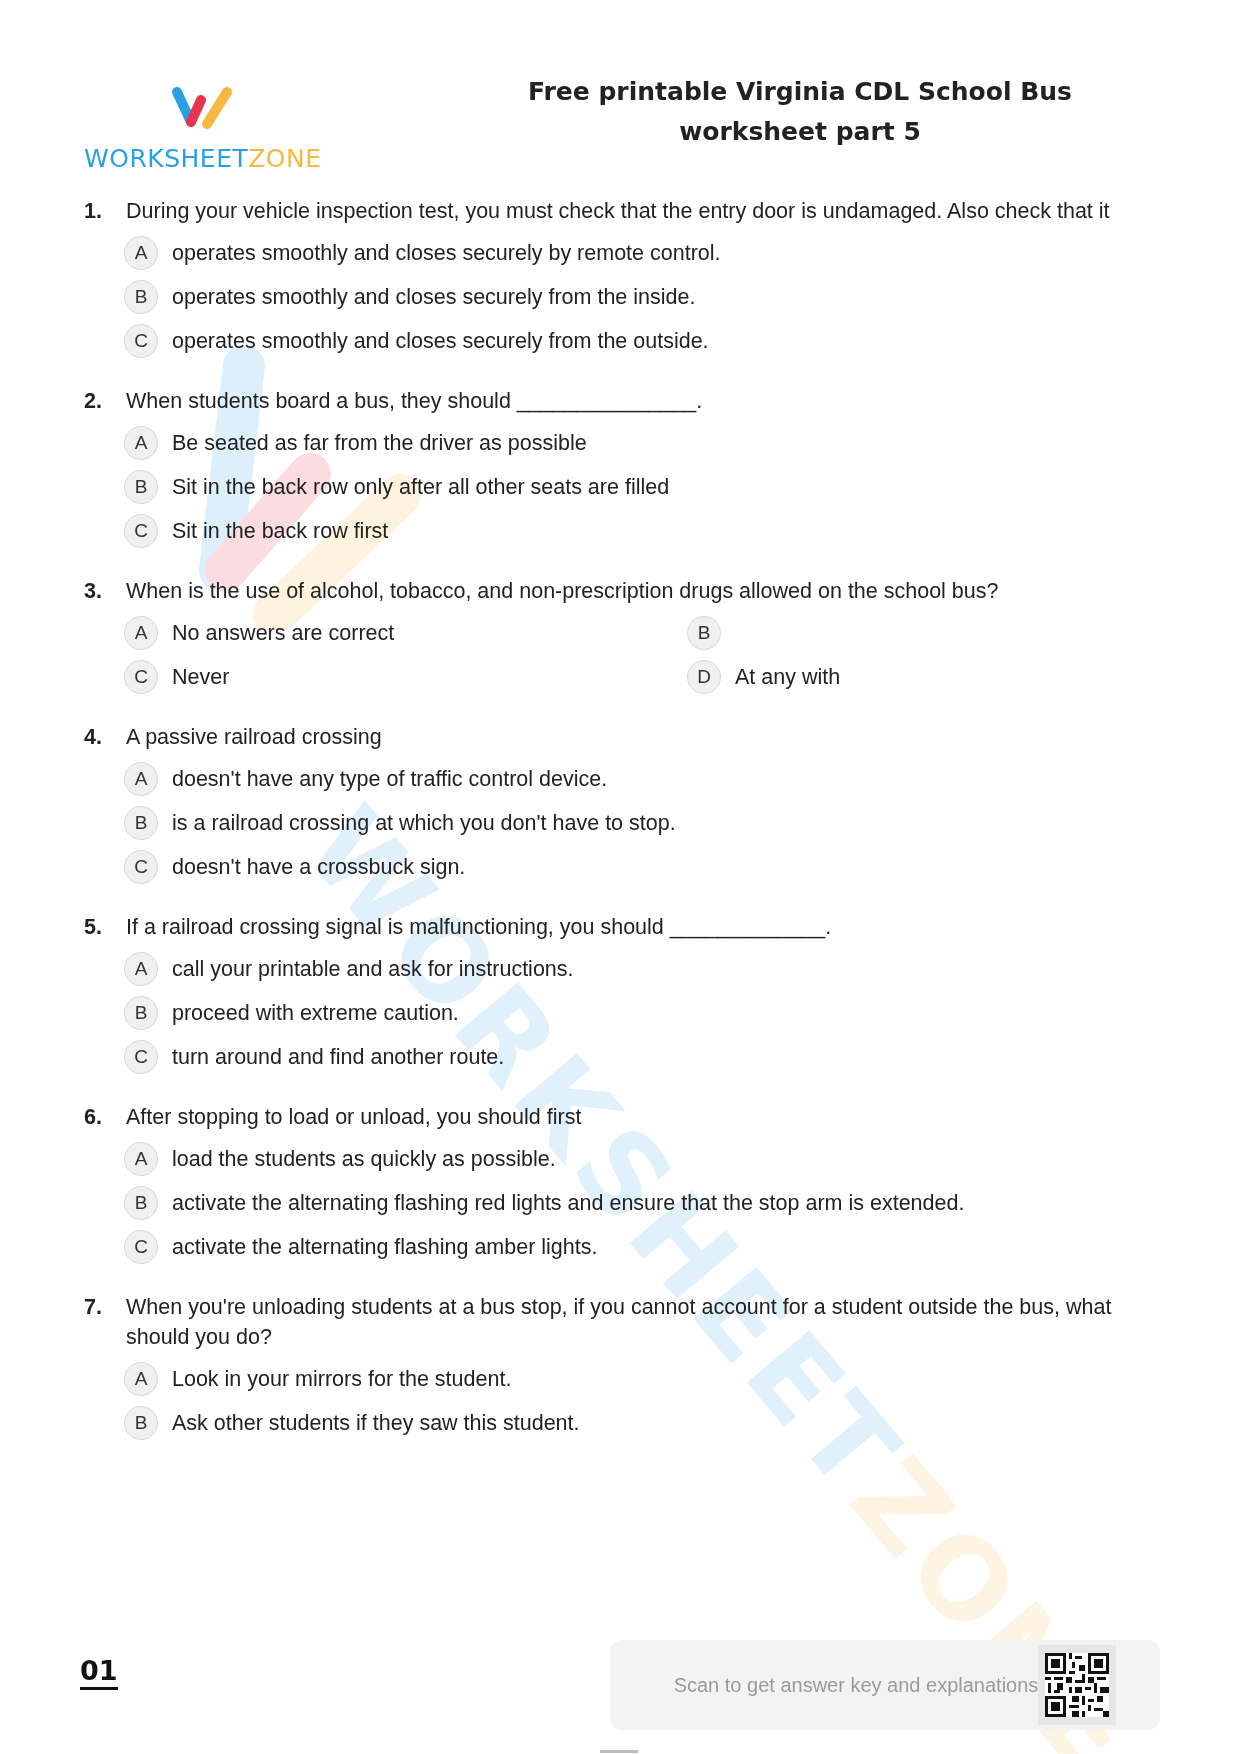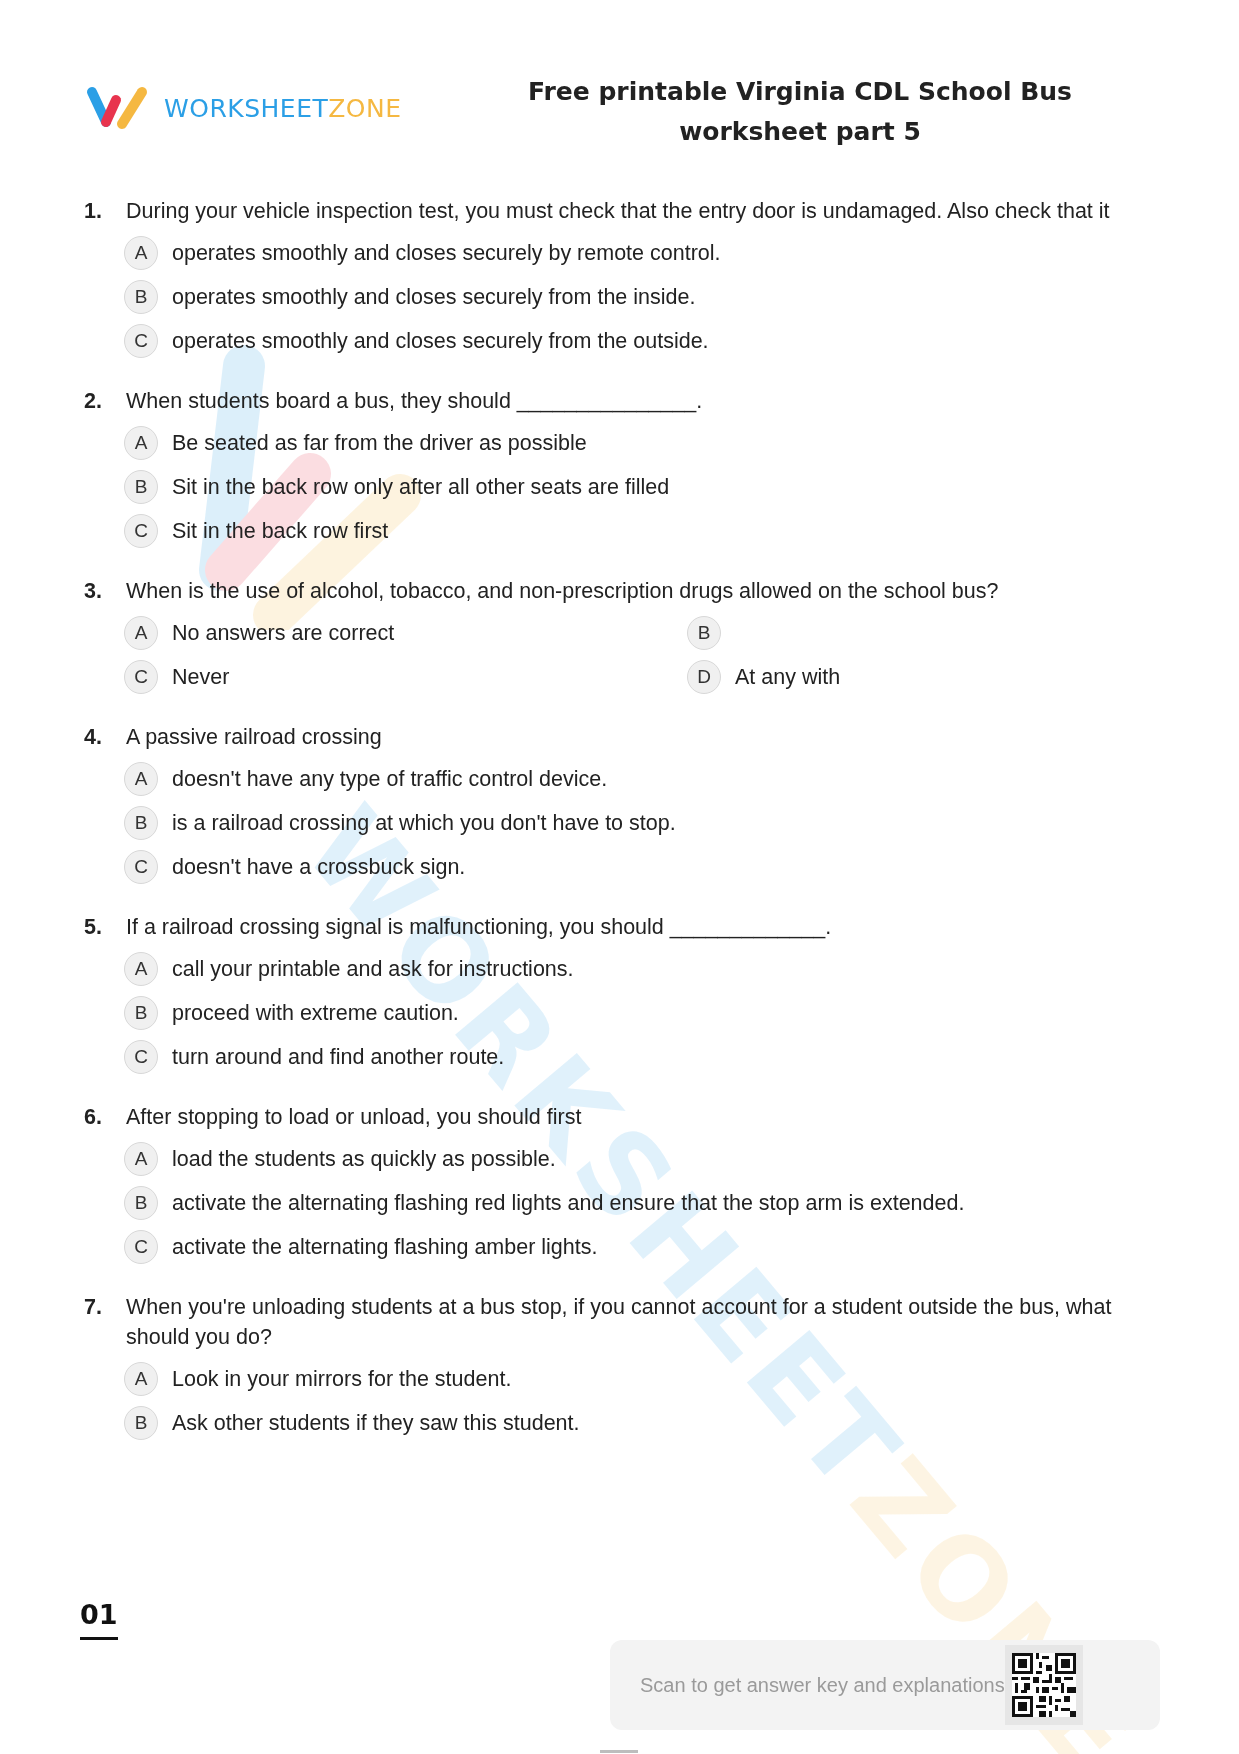--- a/index.html
+++ b/index.html
@@ -7,21 +7,21 @@
     body {
       position: relative;
       font-family: "Liberation Sans", "DejaVu Sans", sans-serif;
       color: #222222;
       overflow: hidden;
     }
 
     
     .logo {
       position: absolute; left: 84px; top: 84px;
-      display: flex; align-items: center; gap: 12px;
+      display: flex; align-items: center; gap: 12px; flex-direction: column;
     }
     .logo-mark { width: 68px; height: 48px; }
     .logo-text {
       font-family: "DejaVu Sans", sans-serif;
       font-size: 25px; letter-spacing: 0.5px; font-weight: 500;
     }
     .logo-text .w1 { color: #2b9fe6; }
     .logo-text .w2 { color: #f5b841; }
 
     .title {
@@ -66,29 +66,29 @@
     .options:not(.grid) .option + .option { margin-top: 14px; }
     .opt-letter {
       width: 34px; height: 34px; border-radius: 50%;
       background: #f0f0f0; border: 1px solid #d8d8d8;
       display: flex; align-items: center; justify-content: center;
       font-size: 19px; color: #333; margin-right: 14px; flex: 0 0 34px;
     }
 
     
     .page-num {
-      position: absolute; left: 80px; top: 1600px;
+      position: absolute; left: 80px; top: 1656px;
       font-family: "DejaVu Sans", sans-serif; font-weight: bold;
       font-size: 27px; color: #111;
-      border-bottom: 3px solid #111; line-height: 30px; padding-bottom: 7px;
+      border-bottom: 3px solid #111; line-height: 30px; padding-bottom: 1px;
     }
     .answer-box {
       position: absolute; left: 610px; top: 1640px; width: 550px; height: 90px;
       background: #f3f3f3; border-radius: 12px;
-      display: flex; align-items: center; justify-content: flex-start;
+      display: flex; align-items: center; justify-content: center;
       padding: 0 10px 0 30px;
     }
     .answer-box-text { font-size: 20px; color: #9a9a9a; }
     .qr {
       width: 78px; height: 80px; background: #e6e6e6;
       display: flex; align-items: center; justify-content: center;
     }
     .qr svg { width: 64px; height: 64px; }
     .bottom-line {
       position: absolute; left: 600px; top: 1750px; width: 38px; height: 3px;

